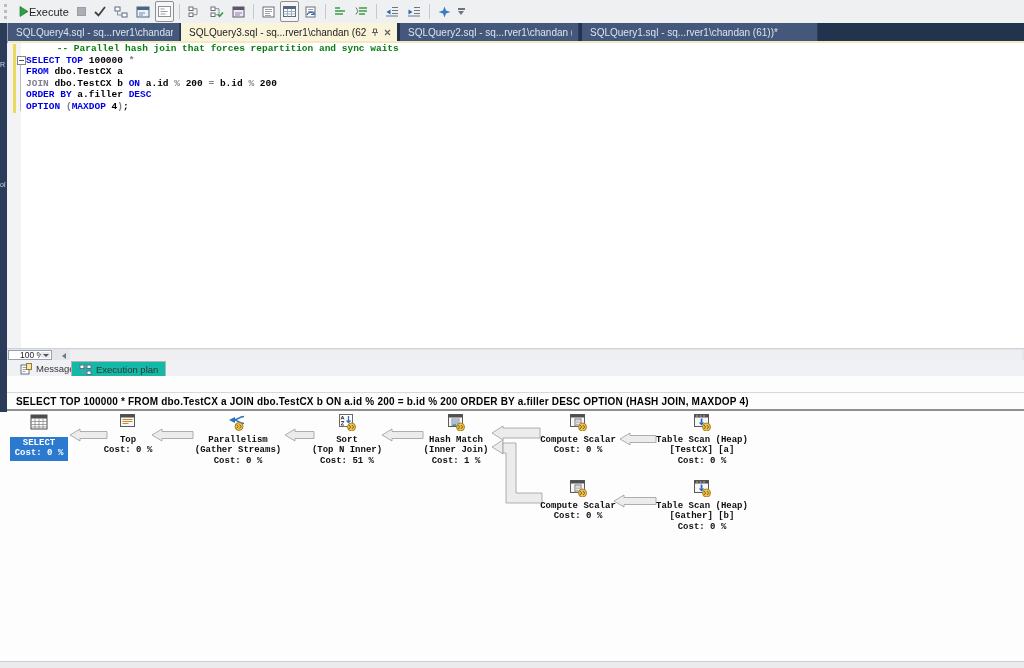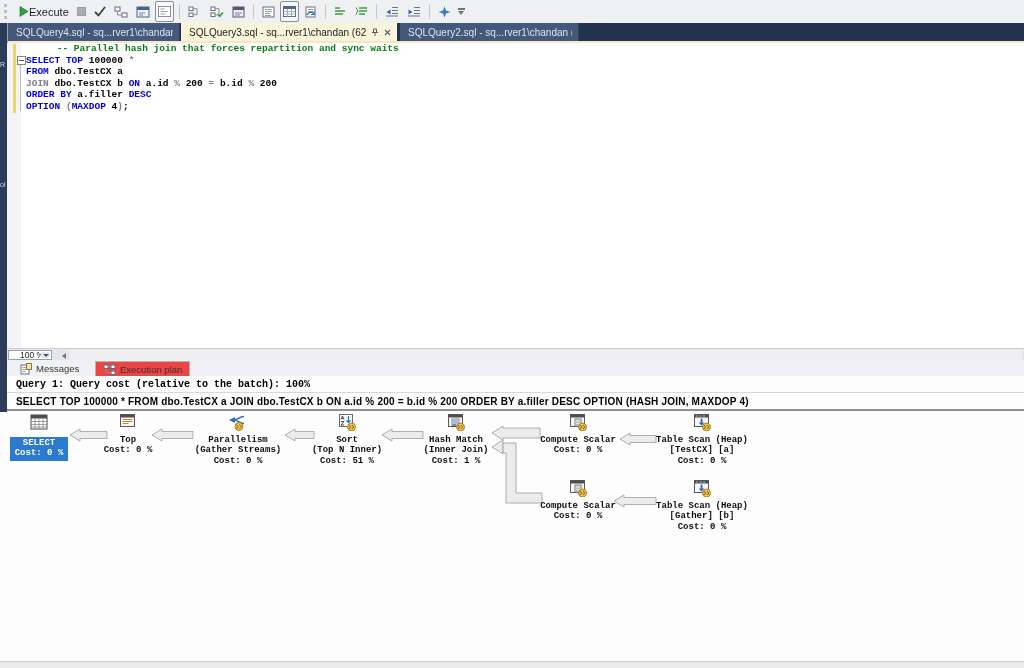--- a/index.html
+++ b/index.html
@@ -56,21 +56,21 @@
   .zoomarrow{position:absolute;right:1px;top:1px;bottom:1px;width:9px;background:#e8e9ed;display:flex;align-items:center;justify-content:center;}
   .tri-down{width:0;height:0;border-left:3px solid transparent;border-right:3px solid transparent;border-top:3.5px solid #4c5560;}
   .hleft{position:absolute;left:52px;top:2px;width:9px;height:9px;display:flex;align-items:center;justify-content:center;}
   .tri-left{width:0;height:0;border-top:3.5px solid transparent;border-bottom:3.5px solid transparent;border-right:4px solid #73777e;}
   .htrack{position:absolute;left:63px;top:1px;right:2px;height:10px;background:#efeff2;}
 
   
   .rtabs{left:7px;top:360px;width:1017px;height:16px;background:#f0f1f4;border-bottom:1px solid #b9babe;}
   .rtab{position:absolute;top:1px;height:15px;display:flex;align-items:center;gap:4px;
         font-size:9.5px;color:#333;padding:0 7px;box-sizing:border-box;}
-  .rtab.active{background:#ef4444;border:1px solid #b5b5b9;border-bottom:none;height:16px;margin-left:24px;}
+  .rtab.active{background:#14b8a6;border:1px solid #b5b5b9;border-bottom:none;height:16px;}
 
   
   .rcontent{left:7px;top:376px;width:1017px;height:285px;background:#fdfdfe;}
   .costrow{position:absolute;left:9px;top:3px;font-family:"Liberation Mono","DejaVu Sans Mono",monospace;
            font-size:10px;font-weight:700;color:#000;white-space:pre;}
   .rowdiv1{position:absolute;left:0;top:16px;width:1017px;height:1px;background:#d8d8da;}
   .stmtrow{position:absolute;left:9px;top:20px;font-family:Liberation Sans, sans-serif;
            font-size:10px;font-weight:700;color:#000;white-space:pre;letter-spacing:0.2px;}
   .rowdiv2{position:absolute;left:0;top:33px;width:1017px;height:2px;background:#8f8f93;}
 
@@ -227,20 +227,23 @@
       </span>
       <span class="ticon">
         <svg width="7" height="7">
           <path d="M1 1 L6 6 M6 1 L1 6" stroke="#5c5c5c" stroke-width="1.1"></path>
         </svg>
       </span>
     </div>
     <div class="dtab inactive" style="left: 400px; width: 179px;">
       <span class="lbl">SQLQuery2.sql - sq...rver1\chandan (55))*</span>
     </div>
+    <div class="dtab inactive" style="left: 582px; width: 236px;">
+      <span class="lbl">SQLQuery1.sql - sq...rver1\chandan (61))*</span>
+    </div>
   </div>
 <div class="abs yellowline"></div>
 
 <div class="abs leftstrip">
     <span class="frag" style="top: 38px;">R</span>
     <span class="frag" style="top: 158px;">ol</span>
   </div>
 
 <div class="abs editor">
   <div class="gutter"></div>
@@ -277,21 +280,20 @@
         <rect x="1" y="1" width="4" height="3.5" fill="#fff" stroke="#5a6b85"></rect>
         <rect x="8" y="1" width="4" height="3.5" fill="#fff" stroke="#5a6b85"></rect>
         <rect x="8" y="7" width="4" height="3.5" fill="#fff" stroke="#5a6b85"></rect>
         <path d="M5 2.7 H8 M3 4.5 V8.7 H8" stroke="#8a8f98" fill="none"></path>
       </svg>
     <span>Execution plan</span>
   </div>
 </div>
 
 <div class="abs rcontent">
-  <div class="costrow">Query 1: Query cost (relative to the batch): 100%</div>
   <div class="rowdiv1"></div>
   <div class="stmtrow">SELECT TOP 100000 * FROM dbo.TestCX a JOIN dbo.TestCX b ON a.id % 200 = b.id % 200 ORDER BY a.filler DESC OPTION (HASH JOIN, MAXDOP 4)</div>
   <div class="rowdiv2"></div>
 </div>
 
 <div class="abs plan">
   <svg width="1024" height="249" style="position:absolute;left:0;top:0;">
     <g fill="#ececec" stroke="#9c9c9c" stroke-width="0.8">
       <path d="M70 23 L80 17 L80 19.5 H107 V26.5 H80 V29 Z"></path>
       <path d="M152 23 L162 17 L162 19.5 H193 V26.5 H162 V29 Z"></path>

